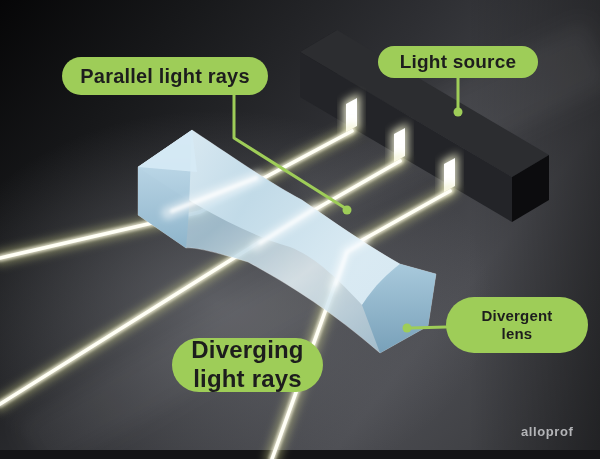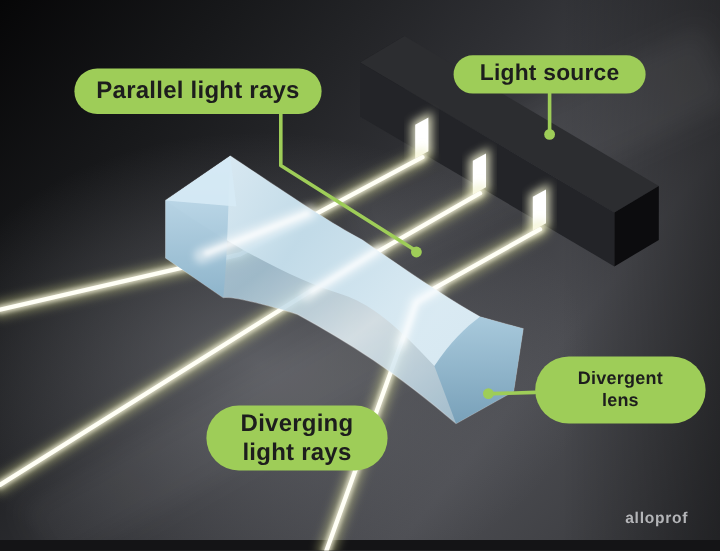--- a/index.html
+++ b/index.html
@@ -13,21 +13,21 @@
   }
   #scene{position:absolute;left:0;top:0;}
   .pill{
     position:absolute;display:flex;align-items:center;justify-content:center;
     background:#9ECD58;color:#1D1D1D;font-weight:700;text-align:center;
     white-space:pre-line;letter-spacing:0.2px;
   }
   #pill-parallel {left:62px; top:57px; width:206px;height:38px;border-radius:19px;font-size:20px;}
   #pill-light    {left:378px;top:46px; width:160px;height:32px;border-radius:16px;font-size:19px;}
   #pill-divergent{left:446px;top:297px;width:142px;height:56px;border-radius:28px;font-size:15px;line-height:1.2;}
-  #pill-diverging{left:172px;top:338px;width:151px;height:54px;border-radius:27px;font-size:20px;line-height:1.2;}
+  #pill-diverging{left:172px;top:338px;width:151px;height:54px;border-radius:27px;font-size:24px;line-height:1.2;}
   #watermark{
     position:absolute;left:521px;top:424px;width:70px;
     color:#b4b5b8;font-size:13px;font-weight:700;letter-spacing:0.6px;
   }
 </style>
 </head>
 <body>
 
 <div id="stage">
 

